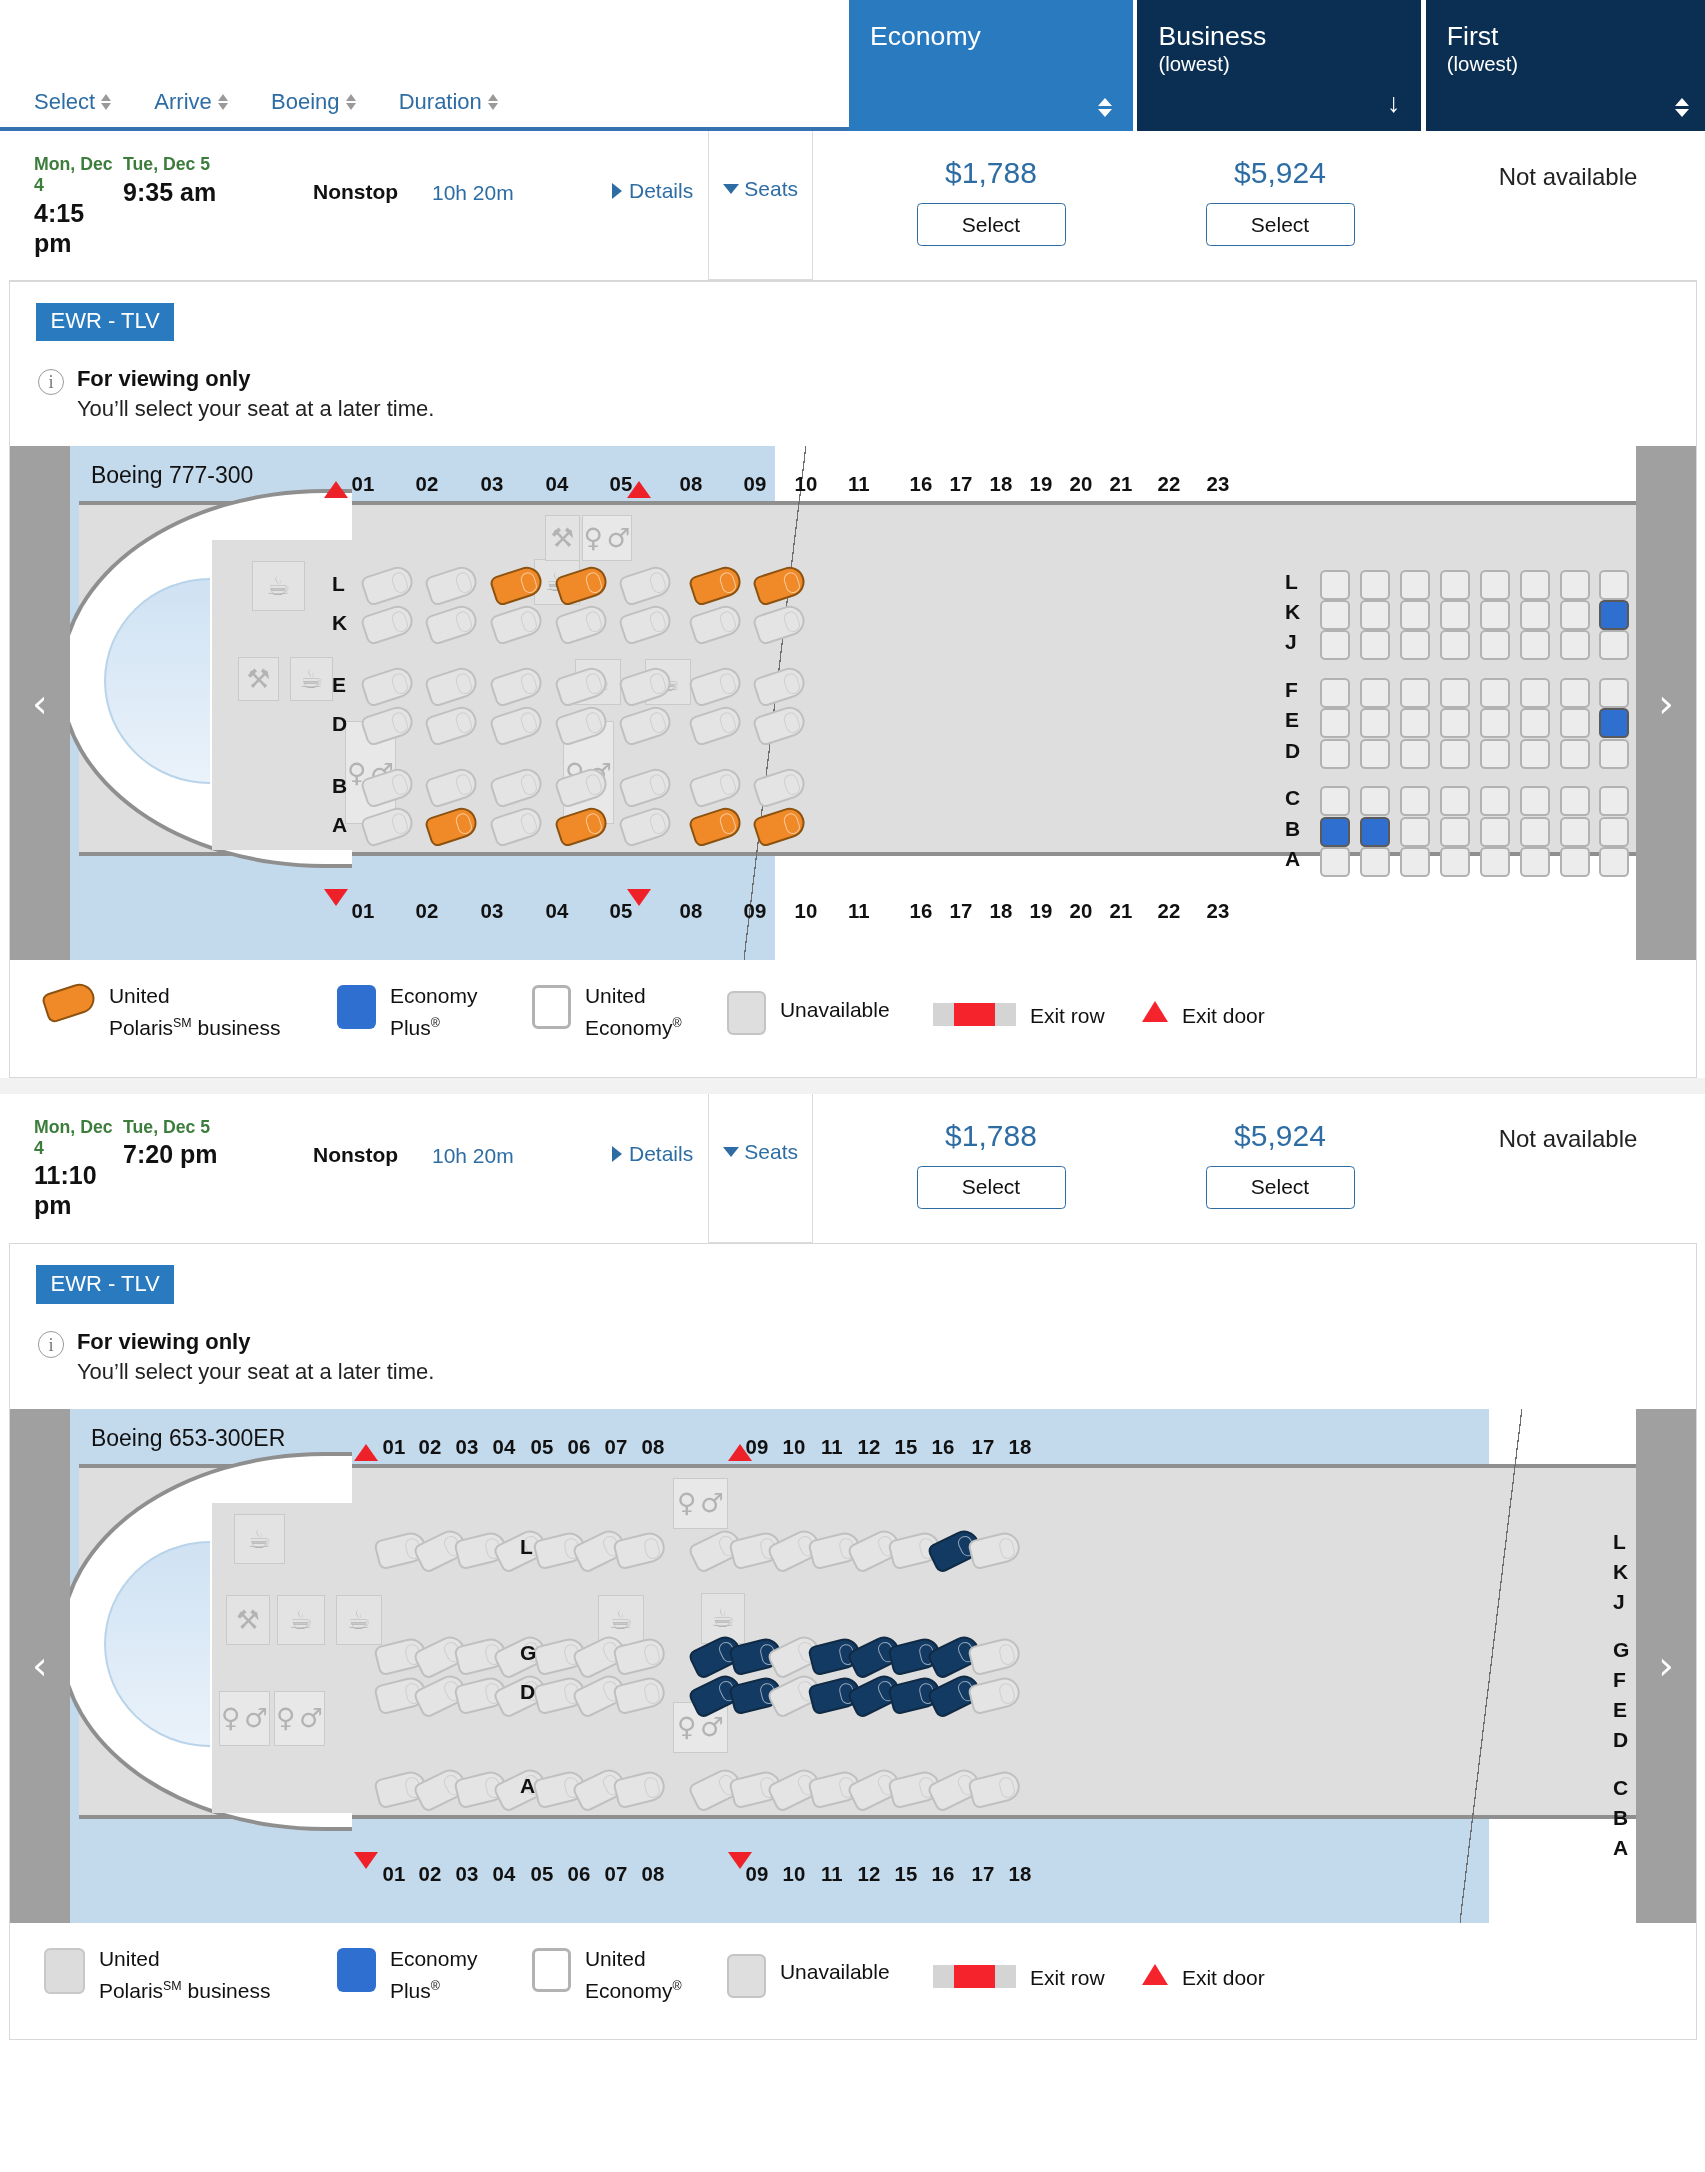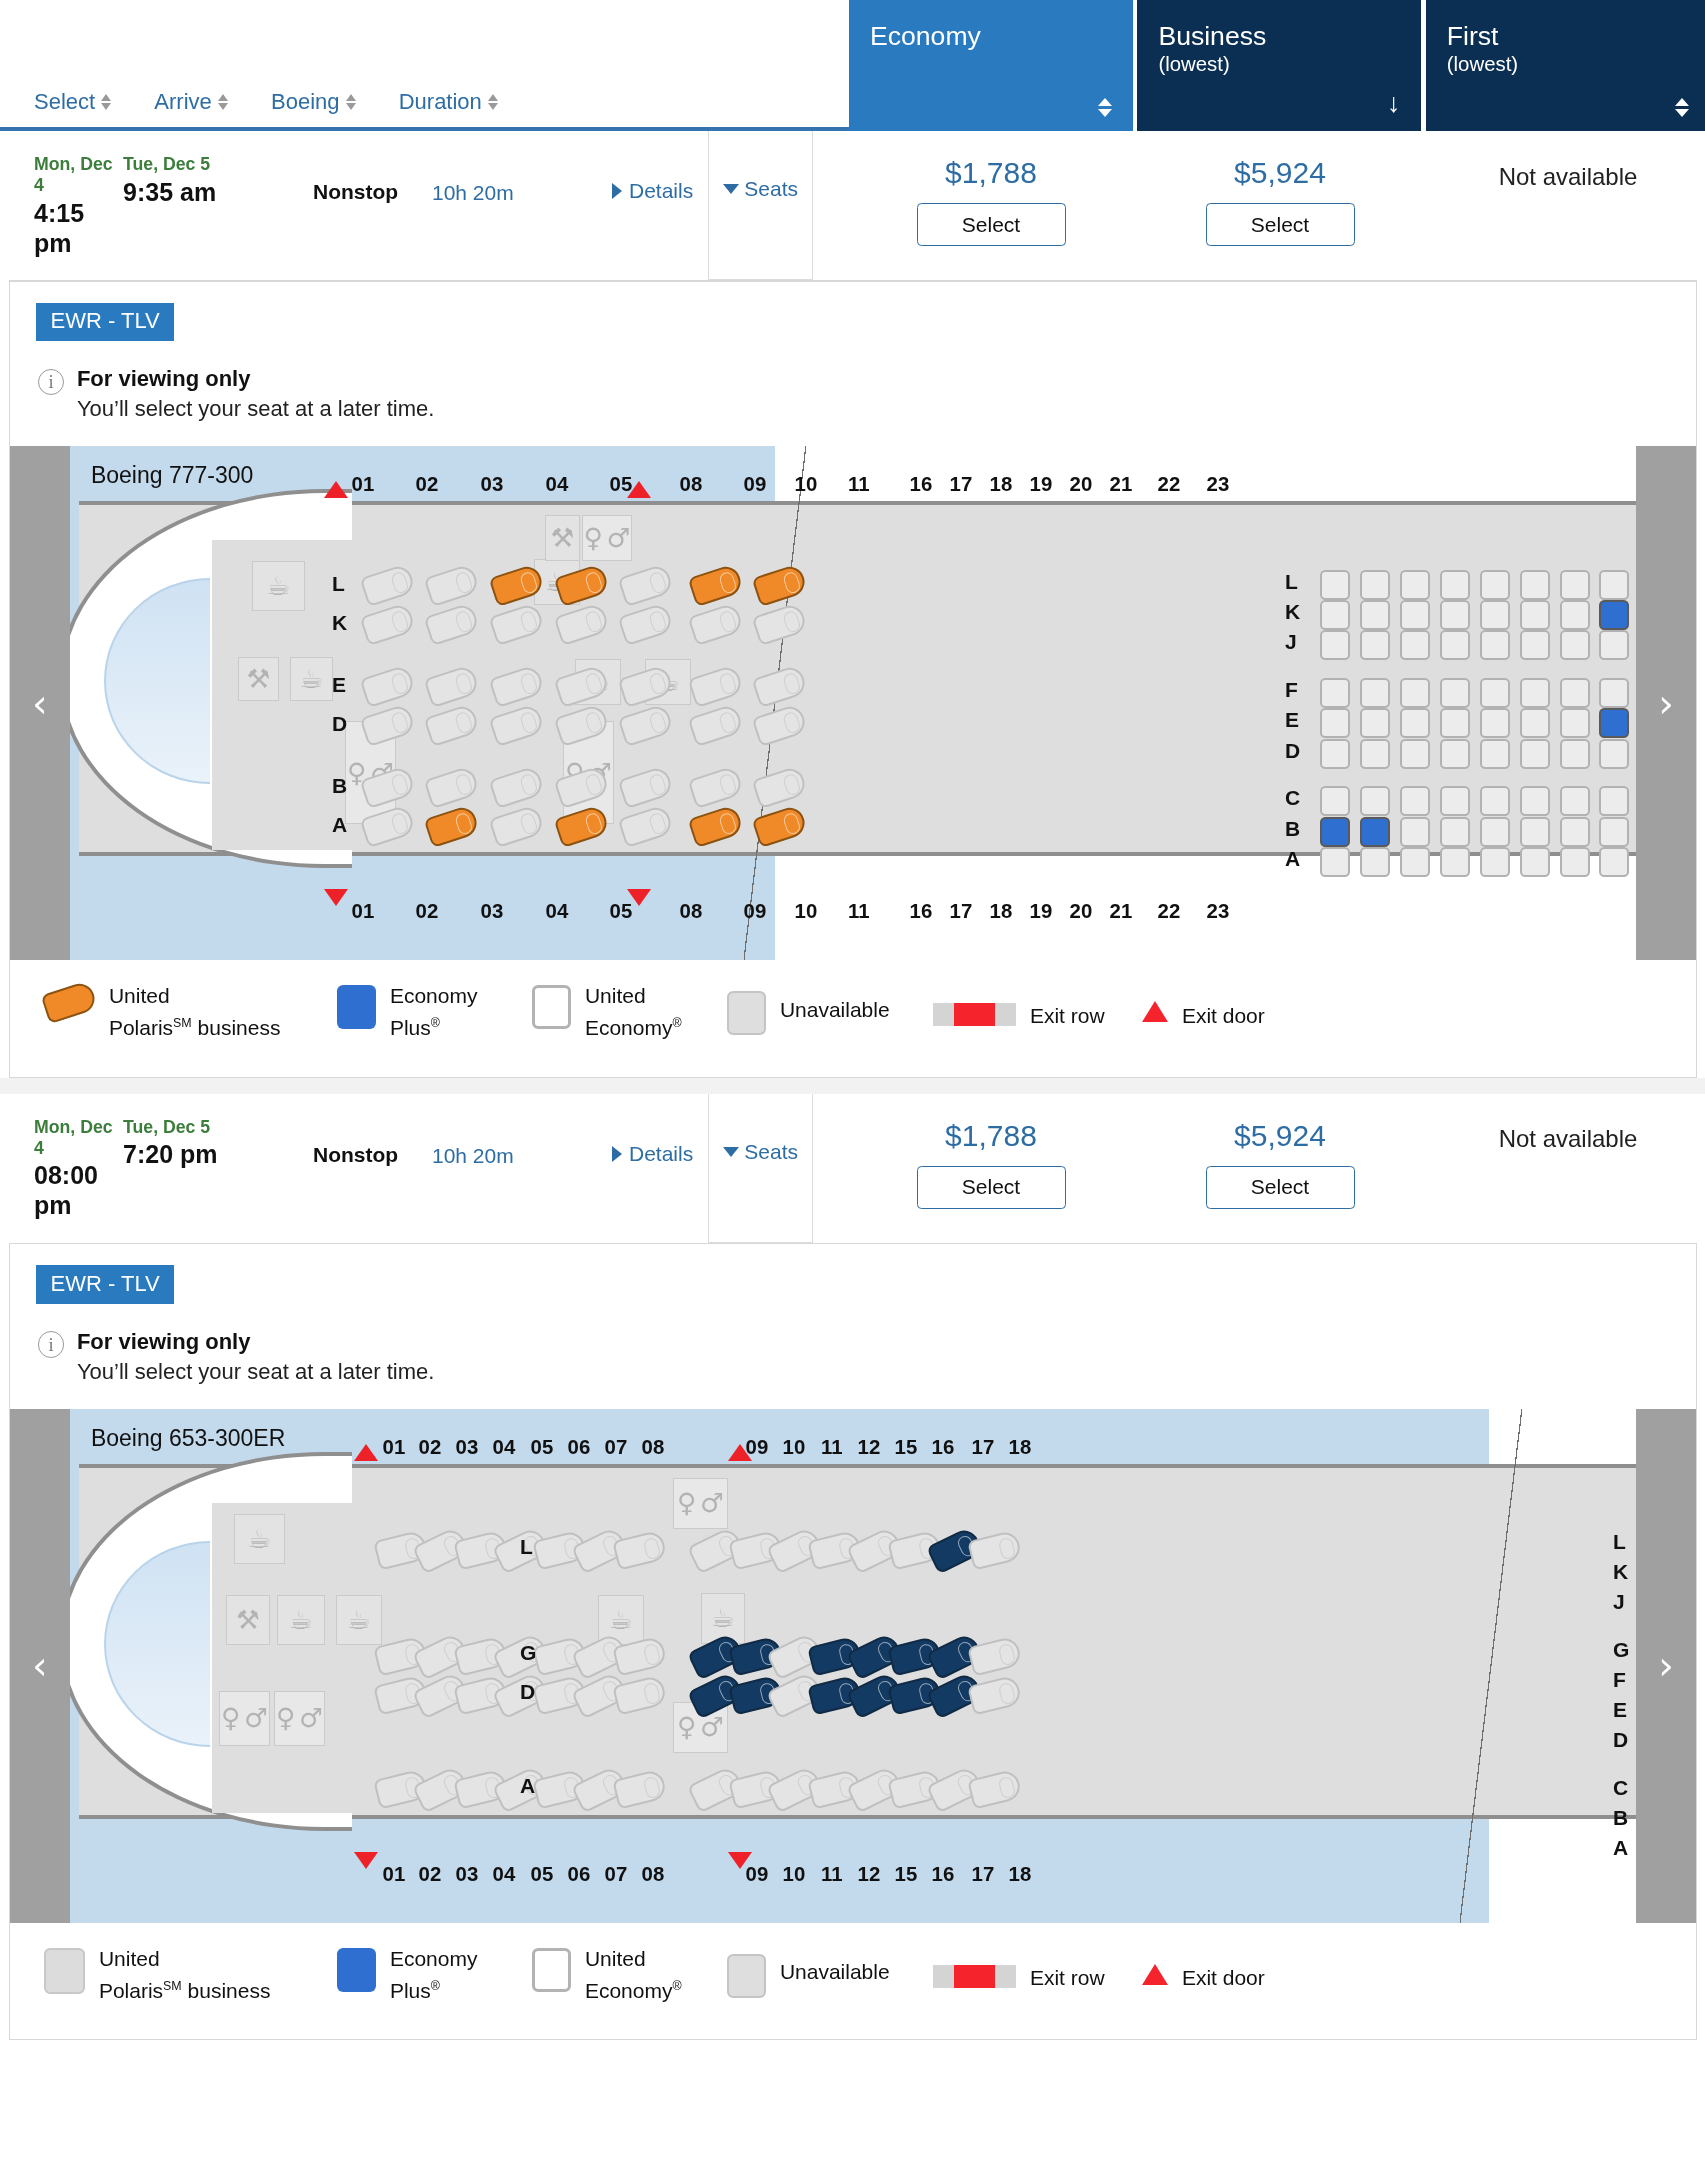--- a/index.html
+++ b/index.html
@@ -651,21 +651,21 @@
       </div>
     </div>
   </div>
 
   <div class="gap"></div>
 
   <div class="flight-row">
     <div class="fr-times">
       <div class="col-dep">
         <div class="fr-date">Mon, Dec 4</div>
-        <div class="fr-time">08:00 pm</div>
+        <div class="fr-time">11:10 pm</div>
       </div>
       <div class="col-arr">
         <div class="fr-date">Tue, Dec 5</div>
         <div class="fr-time">7:20 pm</div>
       </div>
     </div>
     <div class="fr-stops">Nonstop</div>
     <div class="fr-dur">10h 20m</div>
     <div class="fr-details">
       <span class="tri-right"></span>

